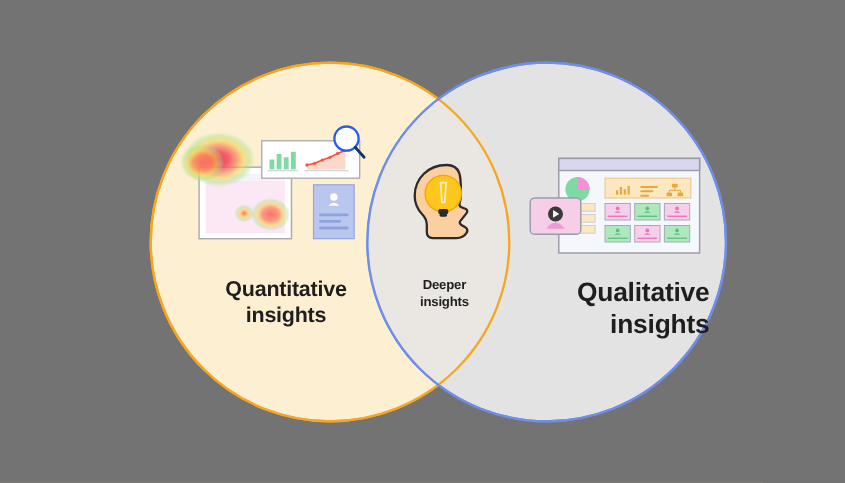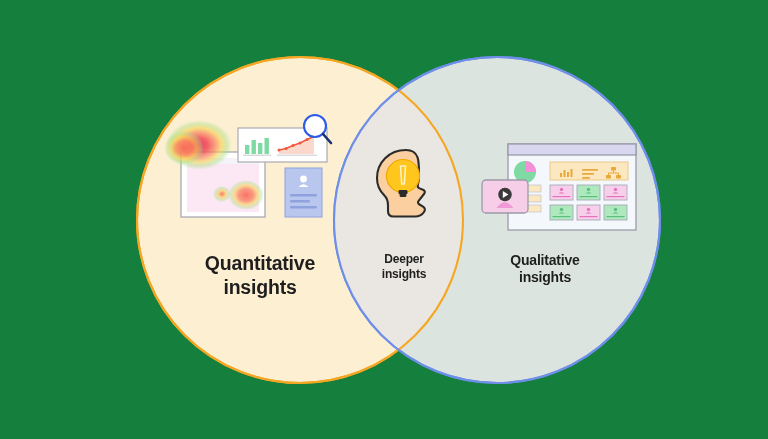--- a/index.html
+++ b/index.html
@@ -10,21 +10,21 @@
     width: 768px;
     height: 439px;
     overflow: hidden;
     font-family: "Liberation Sans", sans-serif;
     background: #FFF7EC;
   }
   #stage {
     position: relative;
     width: 768px;
     height: 439px;
-    background: #15803d;
+    background: #737373;
   }
   #venn-svg {
     position: absolute;
     left: 0;
     top: 0;
     width: 768px;
     height: 439px;
   }
   .label {
     position: absolute;
@@ -45,21 +45,22 @@
   #label-deep {
     left: 352px;
     top: 252px;
     width: 104px;
     font-size: 12px;
   }
   #label-qual {
     left: 445px;
     top: 252px;
     width: 200px;
-    font-size: 14px;
+    font-size: 24px;
+    text-align: right;
   }
   .illus {
     position: absolute;
   }
   #illus-left  { left: 160px; top: 112px; width: 190px; height: 125px; }
   #illus-mid   { left: 370px; top: 148px; width: 74px;  height: 76px;  }
   #illus-right { left: 480px; top: 136px; width: 165px; height: 105px; }
 </style>
 </head>
 <body>

